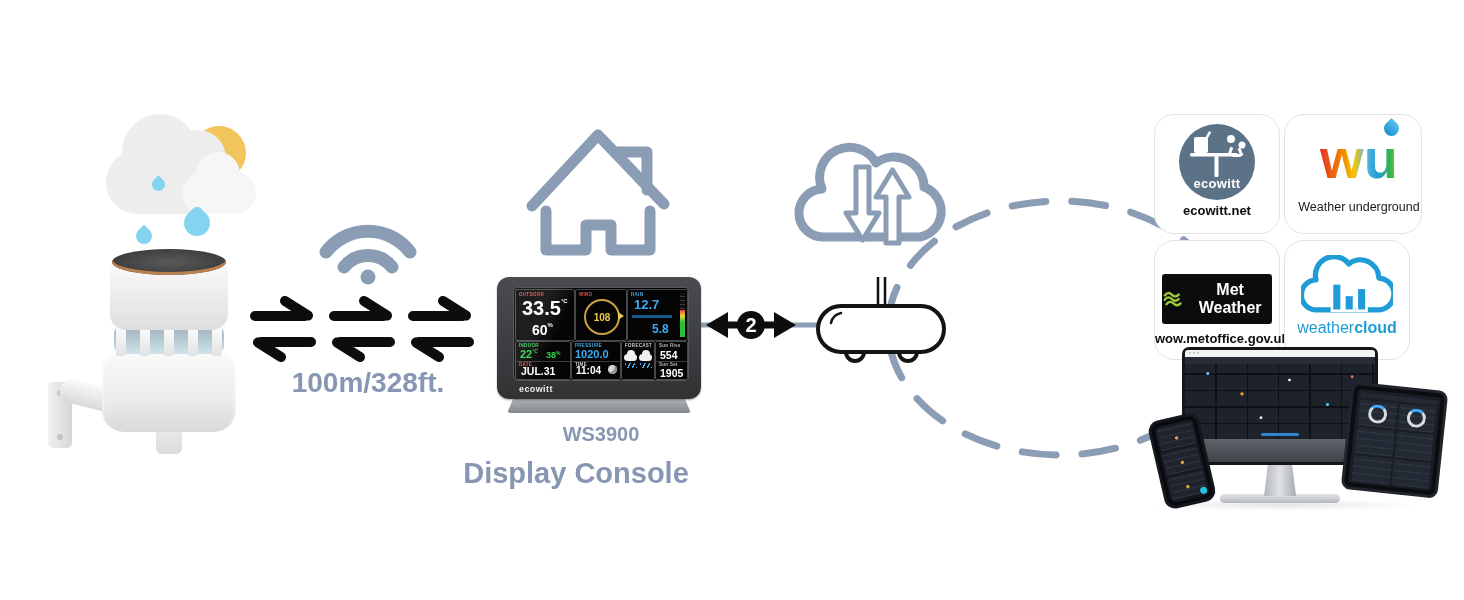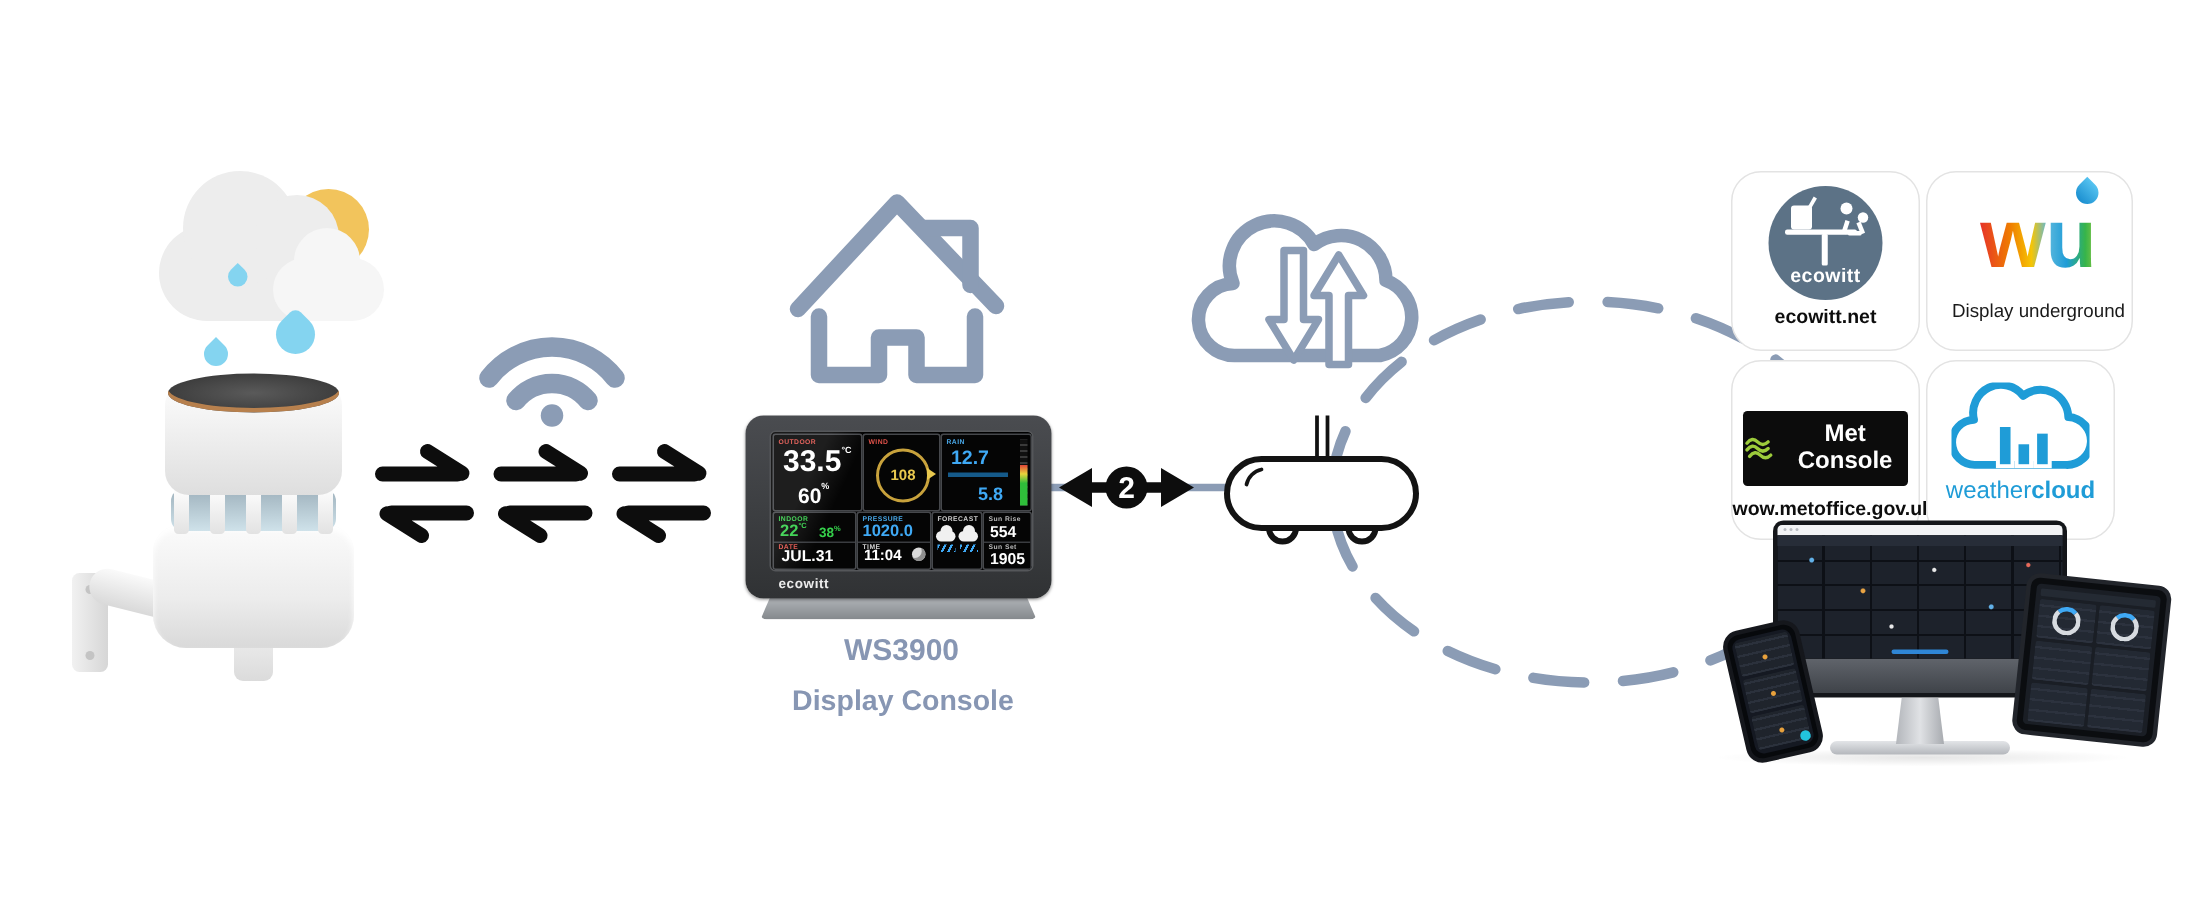--- a/index.html
+++ b/index.html
@@ -5,21 +5,21 @@
   html,body{margin:0;padding:0;background:#fff;}
   .stage{position:relative;width:1464px;height:600px;background:#fff;overflow:hidden;
          font-family:"Liberation Sans","DejaVu Sans",sans-serif;}
   .abs{position:absolute;}
 
   
   .diagram-label{position:absolute;color:#8796b3;font-weight:bold;text-align:center;}
   .ws85-label{left:78px;top:464px;width:180px;font-size:31px;letter-spacing:1px;}
   .range-label{left:260px;top:367px;width:216px;font-size:28px;}
   .model-label{left:470px;top:423px;width:262px;font-size:20px;}
-  .type-label{left:456px;top:457px;width:292px;font-size:19px;}
+  .type-label{left:430px;top:457px;width:292px;font-size:29px;}
   .wifi-label{left:834px;top:362px;width:100px;font-size:33px;}
 
   
   #diagram-svg{position:absolute;left:0;top:0;z-index:1;}
 
   
   .illu-sun{left:192px;top:126px;width:54px;height:54px;border-radius:50%;background:#f2c45c;z-index:2;}
   .cloud-big{left:106px;top:150px;width:132px;height:64px;background:#ededed;border-radius:32px;z-index:3;}
   .cloud-big::before{content:'';position:absolute;left:16px;top:-36px;width:76px;height:76px;background:#ededed;border-radius:50%;}
   .cloud-big::after{content:'';position:absolute;left:64px;top:-20px;width:56px;height:56px;background:#ededed;border-radius:50%;}
@@ -225,20 +225,21 @@
     <div class="s-posts">
       <span class="post" style="left:2px"></span>
         <span class="post" style="left:26px"></span>
       <span class="post" style="left:50px"></span>
         <span class="post" style="left:74px"></span>
       <span class="post" style="left:98px"></span>
     </div>
     <div class="s-topcap"></div>
   </div>
 
+  <div class="diagram-label range-label">100m/328ft.</div>
 
   <div class="abs console-stand"></div>
   <div class="abs console">
     <div class="console-screen">
       <div class="panel p-outdoor">
         <span class="tinylbl" style="left:3px;top:2px;color:#e0524a">OUTDOOR</span>
         <div class="v-big outdoor-temp"><span>33.5</span><span class="sup">°C</span></div>
         <div class="outdoor-hum"><span>60</span><span class="sup">%</span></div>
       </div>
       <div class="panel p-wind">
@@ -310,33 +311,33 @@
       <div class="eco-logo-text">ecowitt</div>
     </div>
     <div class="tile-caption">ecowitt.net</div>
   </div>
 
   <div class="tile tile-wu">
     <div class="wu-wrap">
       <span class="wu-text">wu</span>
       <span class="wu-drop"></span>
     </div>
-    <div class="wu-caption">Display underground</div>
+    <div class="wu-caption">Weather underground</div>
   </div>
 
   <div class="tile tile-met">
     <div class="met-box">
       <svg class="met-waves" viewBox="0 0 24 20">
         <g stroke="#9ccb3b" stroke-width="2.6" fill="none" stroke-linecap="round">
           <path d="M3 6 Q7 1 11 5 T19 5"></path>
           <path d="M3 11 Q7 6 11 10 T19 10"></path>
           <path d="M5 16 Q9 11 13 15 T21 15"></path>
         </g>
       </svg>
-      <span class="met-text">Met Console</span>
+      <span class="met-text">Met Weather</span>
     </div>
     <div class="tile-caption">wow.metoffice.gov.uk</div>
   </div>
 
   <div class="tile tile-wc">
     <svg class="wc-cloud" viewBox="0 0 100 70">
       <path d="M16 62 A17 17 0 0 1 15 28 A21 21 0 0 1 52 10 A21 21 0 0 1 86 26 A18 18 0 0 1 84 62 Z" fill="#fff" stroke="#1f9cd7" stroke-width="6" stroke-linejoin="round"></path>
       <g fill="#1f9cd7" stroke="#fff" stroke-width="3">
         <rect x="33" y="32" width="11" height="31"></rect>
         <rect x="47" y="45" width="11" height="18"></rect>

